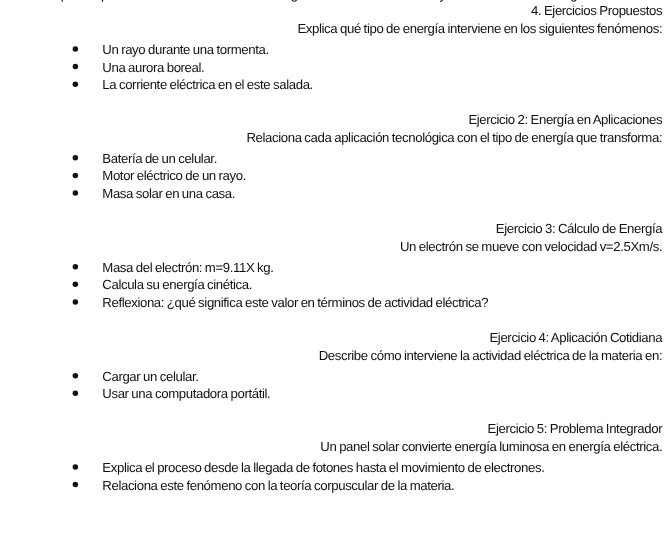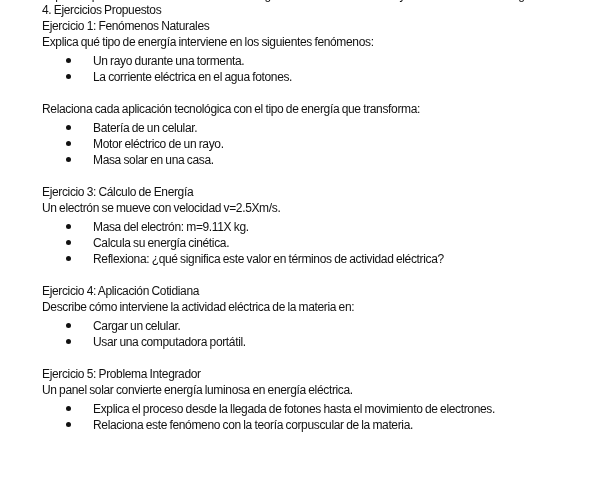--- a/index.html
+++ b/index.html
@@ -30,20 +30,21 @@
     .doc {
       position: absolute;
       left: 42px;
       top: 2px;
       width: 560px;
     }
     .line {
       height: 16px;
       line-height: 16px;
       white-space: nowrap;
+      text-align: right;
     }
     .section {
       margin-bottom: 16px;
     }
     ul.bullets {
       list-style: none;
       margin: 3px;
       padding: 0;
     }
     ul.bullets li {
@@ -66,29 +67,30 @@
 </head>
 <body>
 
 <div class="clipped-line">Explica el proceso de transformación de energía en la actividad eléctrica y su relación con la energía de la materia</div>
 
 <div class="doc">
 
   <div class="line">4. Ejercicios Propuestos</div>
 
   <div class="section">
-    <div class="line">Ejercicio 1: Fenómenos Naturales</div>
     <div class="line">Explica qué tipo de energía interviene en los siguientes fenómenos:</div>
     <ul class="bullets">
       <li><span class="bullet"></span><span>Un rayo durante una tormenta.</span></li>
-      <li><span class="bullet"></span><span>La corriente eléctrica en el agua fotones.</span></li>
+      <li><span class="bullet"></span><span>Una aurora boreal.</span></li>
+      <li><span class="bullet"></span><span>La corriente eléctrica en el este salada.</span></li>
     </ul>
   </div>
 
   <div class="section">
+    <div class="line">Ejercicio 2: Energía en Aplicaciones</div>
     <div class="line">Relaciona cada aplicación tecnológica con el tipo de energía que transforma:</div>
     <ul class="bullets">
       <li><span class="bullet"></span><span>Batería de un celular.</span></li>
       <li><span class="bullet"></span><span>Motor eléctrico de un rayo.</span></li>
       <li><span class="bullet"></span><span>Masa solar en una casa.</span></li>
     </ul>
   </div>
 
   <div class="section">
     <div class="line">Ejercicio 3: Cálculo de Energía</div>

